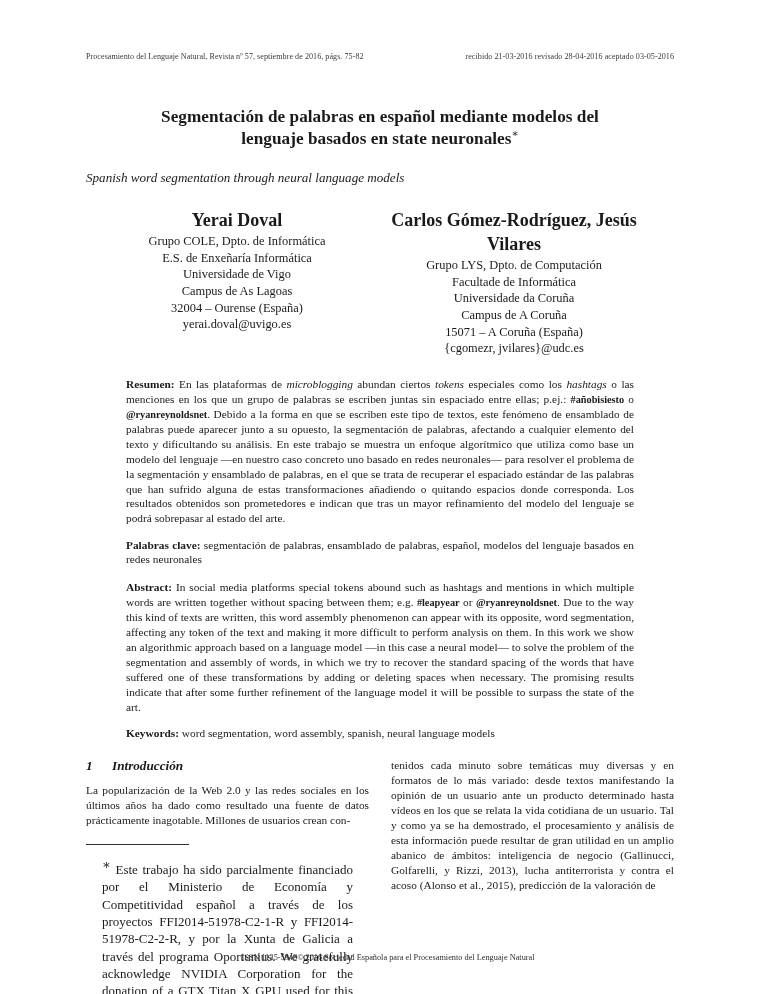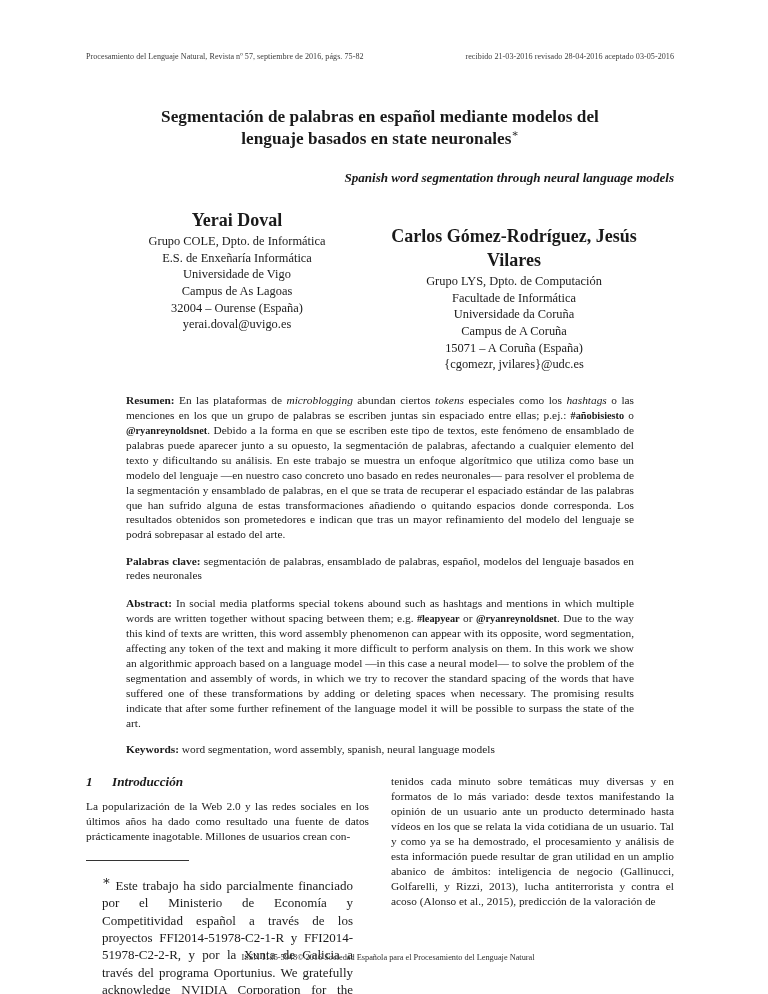--- a/index.html
+++ b/index.html
@@ -46,39 +46,39 @@
     letter-spacing: 0.002em;
   }
   .title sup {
     font-size: 0.62em;
     font-weight: normal;
     vertical-align: super;
     line-height: 0;
   }
   .subtitle {
     margin-top: 19px;
-    text-align: right;
+    text-align: left;
     font-style: italic;
-    font-weight: bold;
+    font-weight: normal;
     font-size: 13.1px;
   }
 
   
   .authors {
     margin-top: 22px;
     display: flex;
     justify-content: center;
     font-size: 12.4px;
     line-height: 1.345;
   }
   .affil {
     text-align: center;
   }
   .affil.left  { width: 268px; }
-  .affil.right { width: 286px; margin-top: 16px; }
+  .affil.right { width: 286px; }
   .affil .name {
     font-weight: bold;
     font-size: 18px;
     display: block;
     margin-bottom: 1px;
   }
   .affil .line { display: block; white-space: nowrap; }
 
   
   .abstracts {

